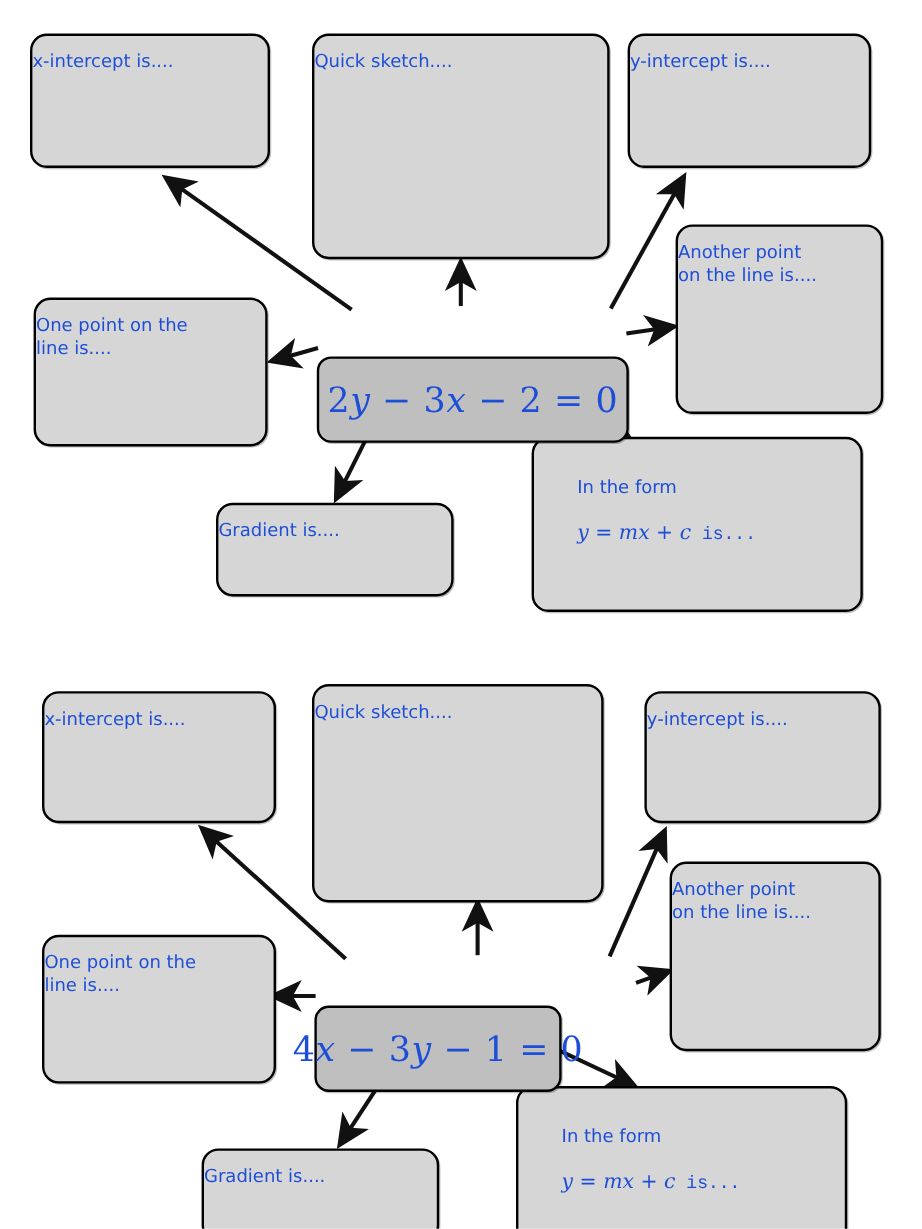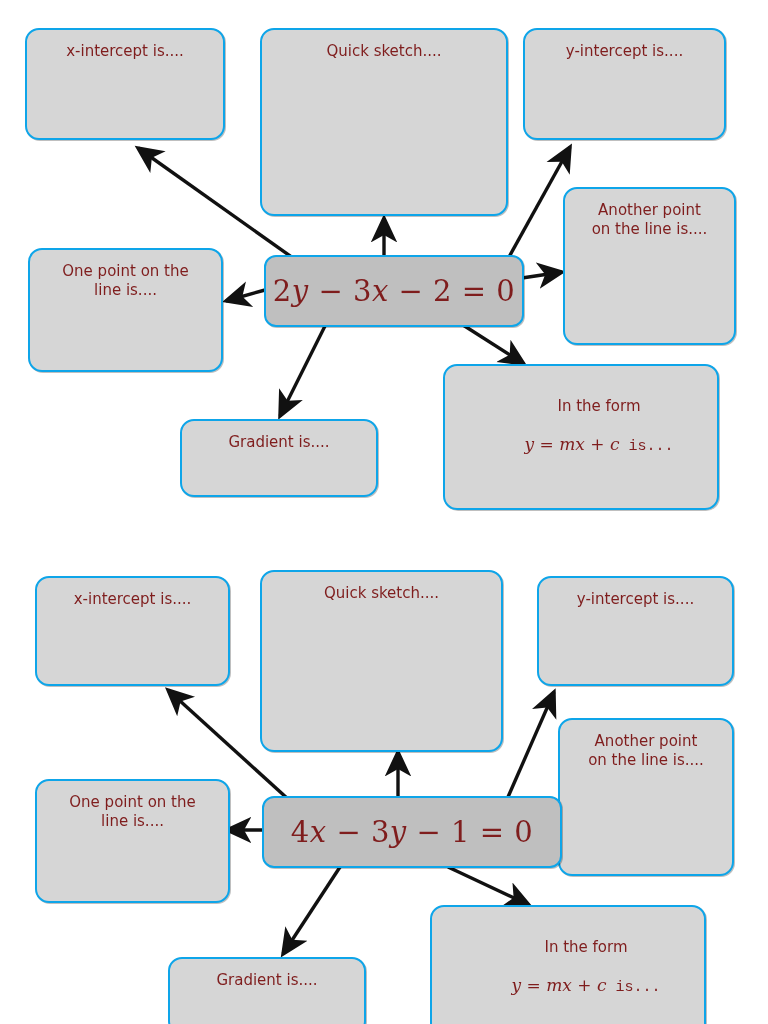--- a/index.html
+++ b/index.html
@@ -28,37 +28,37 @@
     top: 0;
     width: 768px;
     height: 100%;
     pointer-events: none;
   }
 
   .node {
     position: absolute;
     box-sizing: border-box;
     background: #d6d6d6;
-    border: 2px solid #0ea5e9;
+    border: 2px solid #000000;
     border-radius: 14px;
-    text-align: center;
-    color: #7f1d1d;
+    color: #1d4ed8;
     font-size: 15px;
     line-height: 1.25;
     padding-top: 12px;
     z-index: 3;
     box-shadow: 1px 1px 0 rgba(0,0,0,0.25);
   }
   .node.center {
     background: #bfbfbf;
     border-radius: 12px;
     padding-top: 0;
     display: flex;
     align-items: center;
     justify-content: center;
+    margin-top: 42px;
   }
   .node .label {
     display: block;
     white-space: pre-line;
   }
   .eq {
     font-family: "DejaVu Serif", serif;
     font-size: 29px;
     letter-spacing: 0.5px;
     white-space: nowrap;
@@ -186,17 +186,17 @@
     <span class="label">Gradient is....</span>
   </div>
 
   <div class="node" style="left:430px; top:375px; width:276px; height:146px;">
     <span class="mixed">
       <span>In the form</span><br>
       <span class="l2"><span>y = mx + c</span><span class="tail"> is...</span></span>
     </span>
   </div>
 
-  <div class="node center" style="left:262px; top:266px; width:300px; height:72px;">
+  <div class="node center" style="left:262px; top:266px; width:206px; height:72px;">
     <span class="eq"><span>4</span><span class="v">x</span><span> − 3</span><span class="v">y</span><span> − 1 = 0</span></span>
   </div>
 
 </div>
 
 </body></html>

